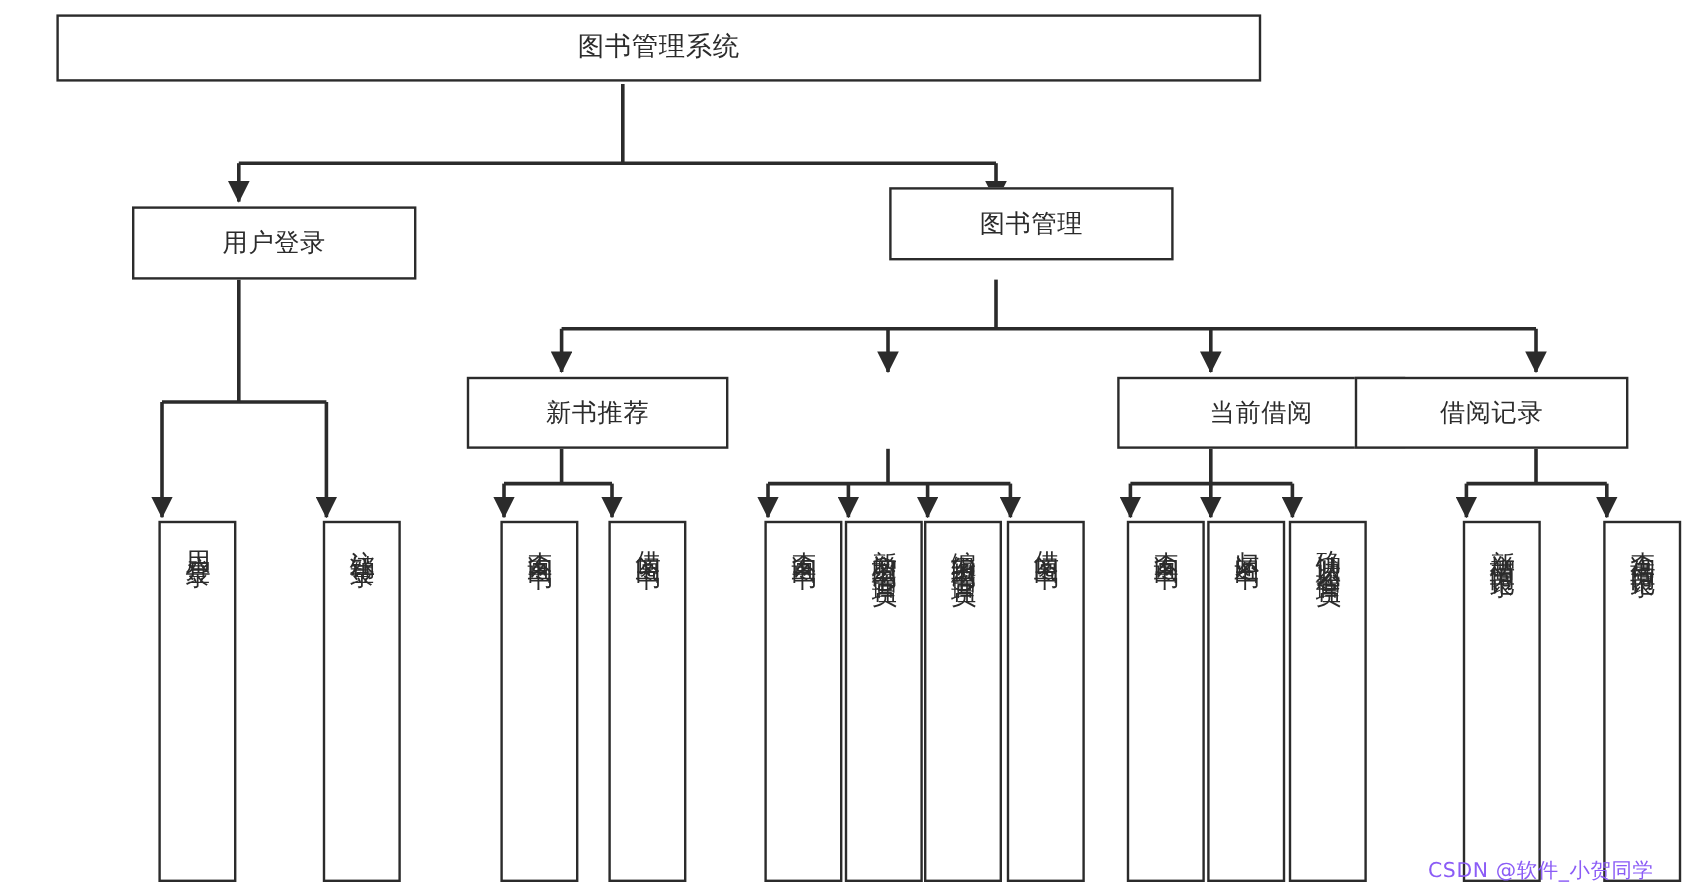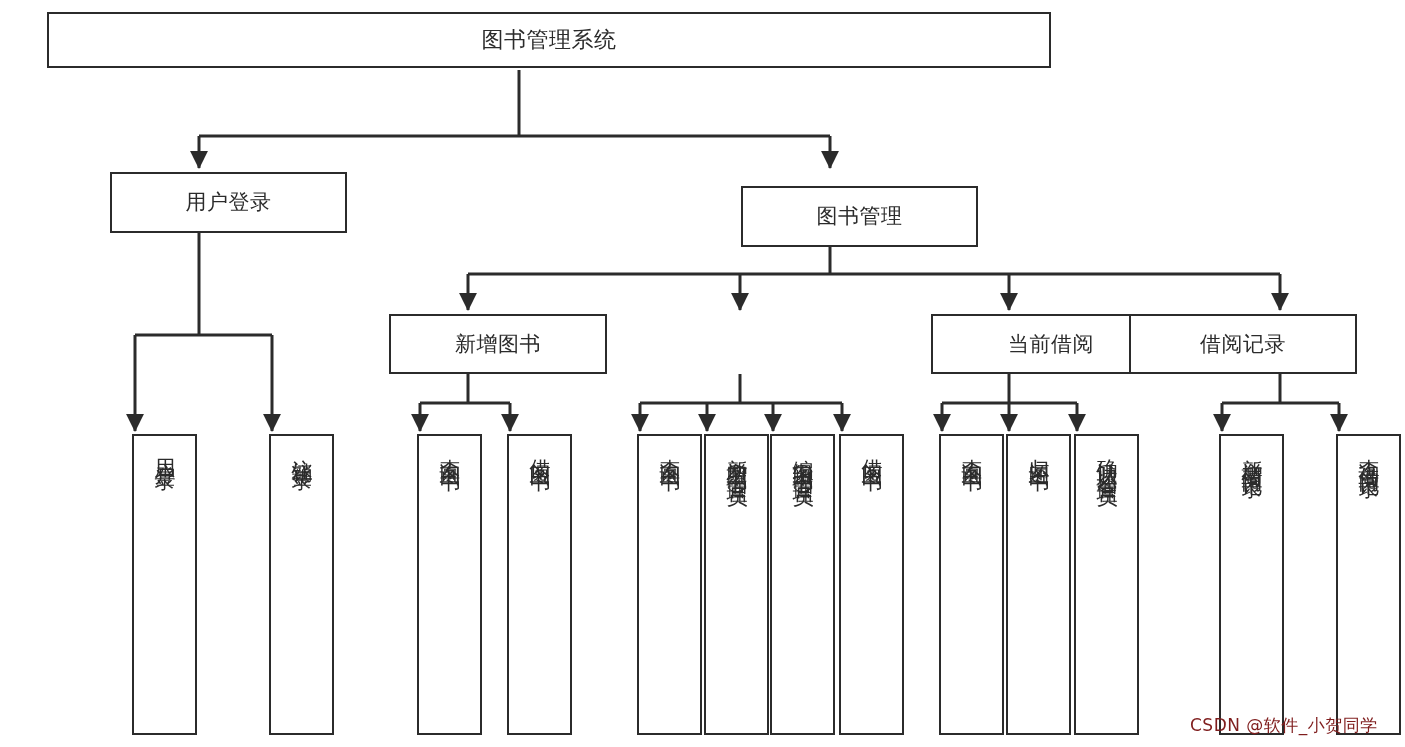--- a/index.html
+++ b/index.html
@@ -59,21 +59,21 @@
     line-height: 1;
     white-space: nowrap;
   }
   .node.root .node-label { font-size: 22px; }
 
   #watermark {
     position: absolute;
     left: 1190px;
     top: 714px;
     font-size: 17px;
-    color: #7f1d1d;
+    color: #8b5cf6;
     white-space: nowrap;
     letter-spacing: 0.5px;
     pointer-events: none;
   }
 </style>
 </head>
 <body>
 
 <div id="diagram-root">
 
@@ -130,26 +130,26 @@
     </g>
   </svg>
 
   <div class="node horizontal root" style="left:18px; top:12px; width:1004px; height:56px;">
     <span class="node-label">图书管理系统</span>
   </div>
 
   <div class="node horizontal" style="left:81px; top:172px; width:237px; height:61px;">
     <span class="node-label">用户登录</span>
   </div>
-  <div class="node horizontal" style="left:712px; top:186px; width:237px; height:61px;">
+  <div class="node horizontal" style="left:712px; top:156px; width:237px; height:61px;">
     <span class="node-label">图书管理</span>
   </div>
 
   <div class="node horizontal" style="left:360px; top:314px; width:218px; height:60px;">
-    <span class="node-label">新增图书</span>
+    <span class="node-label">新书推荐</span>
   </div>
   <div class="node horizontal" style="left:902px; top:314px; width:240px; height:60px;">
     <span class="node-label">当前借阅</span>
   </div>
   <div class="node horizontal" style="left:1100px; top:314px; width:228px; height:60px;">
     <span class="node-label">借阅记录</span>
   </div>
 
   <div class="node vertical" style="left:103px; top:434px; width:65px; height:301px;">
     <span class="node-label">用户登录</span>

